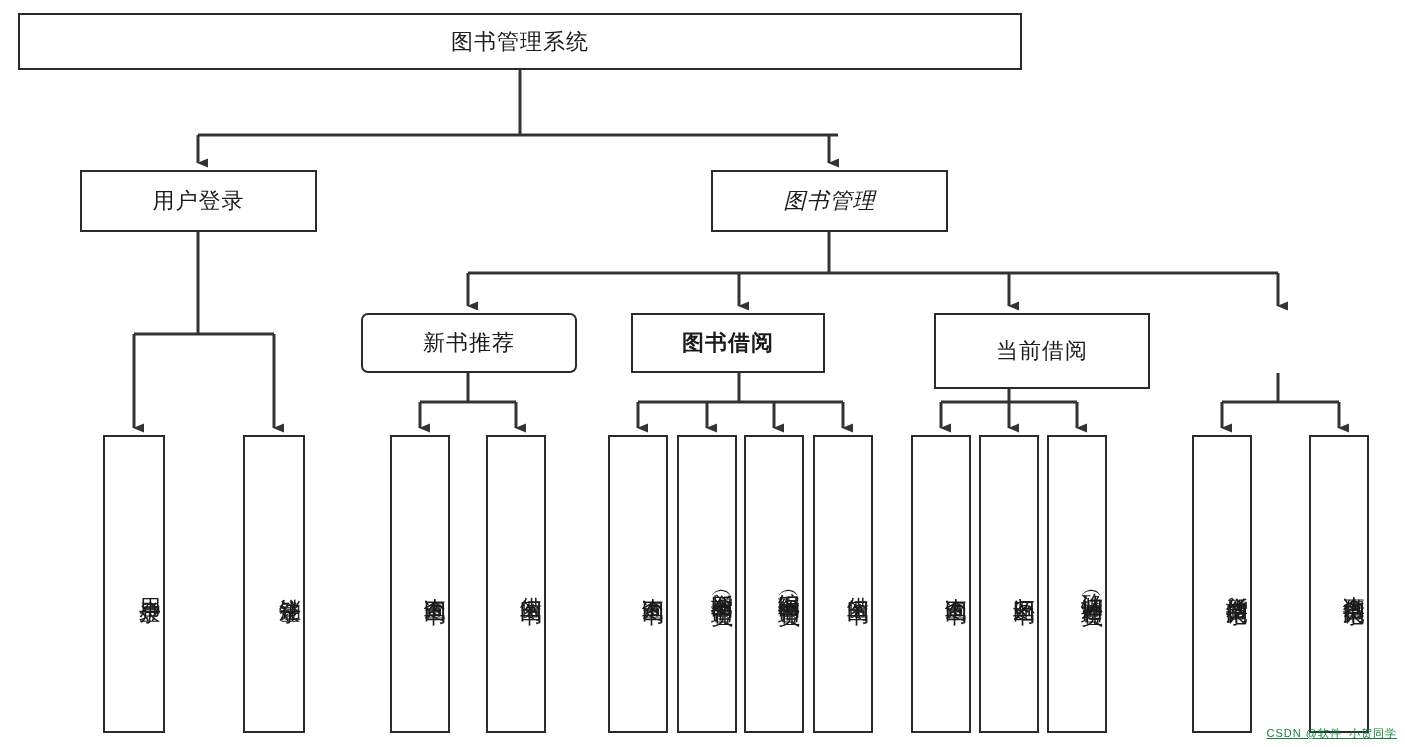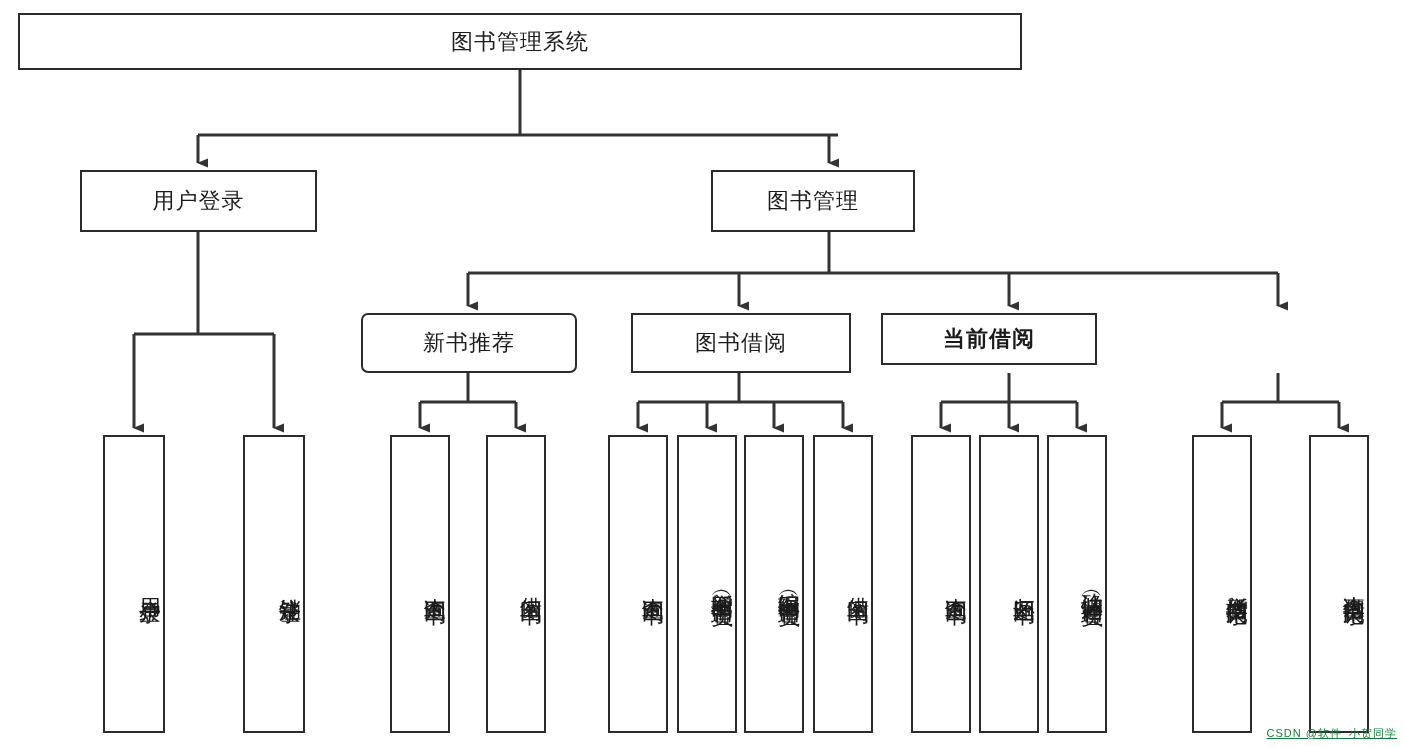--- a/index.html
+++ b/index.html
@@ -75,31 +75,31 @@
     </g>
   </svg>
 
   <div class="node h" style="left:18px;top:13px;width:1004px;height:57px;">
     <span>图书管理系统</span>
   </div>
 
   <div class="node h" style="left:80px;top:170px;width:237px;height:62px;">
     <span>用户登录</span>
   </div>
-  <div class="node h" style="left:711px;top:170px;width:204px;height:62px;">
+  <div class="node h" style="left:711px;top:170px;width:237px;height:62px;font-style:italic;">
     <span>图书管理</span>
   </div>
 
   <div class="node h" style="left:361px;top:313px;width:216px;height:60px;border-radius:7px;">
     <span>新书推荐</span>
   </div>
-  <div class="node h" style="left:631px;top:313px;width:220px;height:60px;">
+  <div class="node h" style="left:631px;top:313px;width:194px;height:60px;font-weight:bold;">
     <span>图书借阅</span>
   </div>
-  <div class="node h" style="left:881px;top:313px;width:216px;height:52px;font-weight:bold;">
+  <div class="node h" style="left:934px;top:313px;width:216px;height:76px;">
     <span>当前借阅</span>
   </div>
 
   <div class="node v" style="left:103px;top:435px;width:62px;height:298px;">
     <span class="vtxt">用户登录</span>
   </div>
   <div class="node v" style="left:243px;top:435px;width:62px;height:298px;">
     <span class="vtxt">注销登录</span>
   </div>
 

